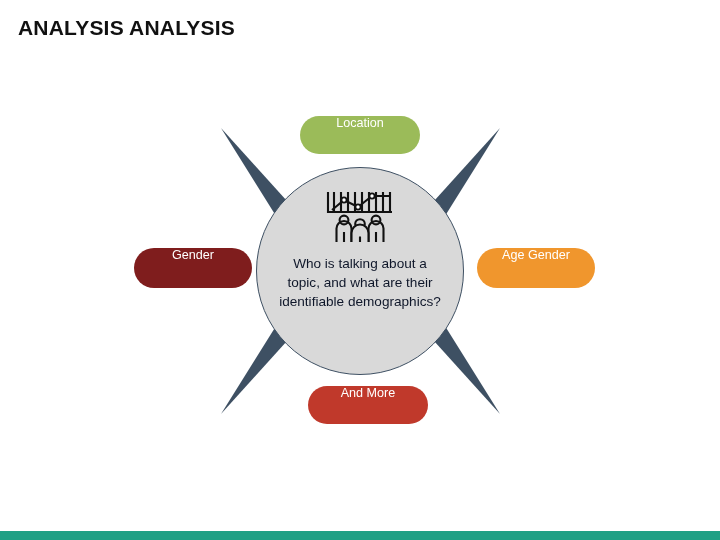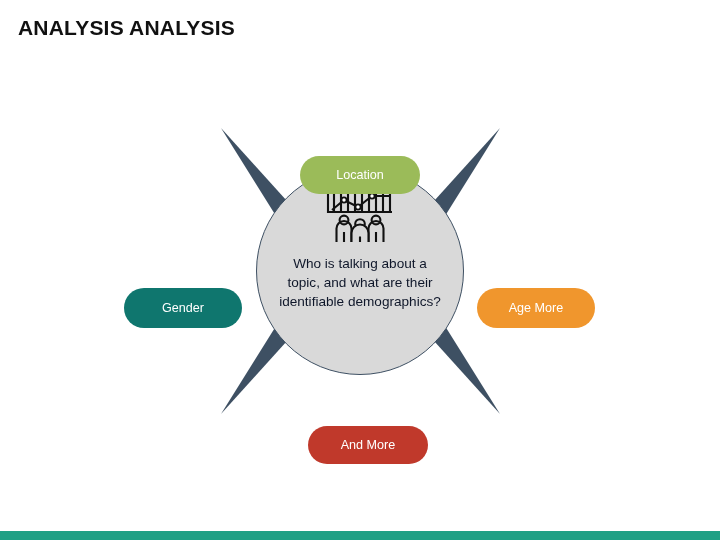--- a/index.html
+++ b/index.html
@@ -90,39 +90,38 @@
     font-size: 13.6px;
     line-height: 19px;
     color: #0f172a;
   }
   #center-text span { display: block; white-space: nowrap; }
 
   
   .pill {
     position: absolute;
     display: flex;
-    align-items: center;
+    align-items: flex-start;
     justify-content: center;
     border-radius: 999px;
     color: #ffffff;
     font-size: 12.6px;
     z-index: 5;
     box-sizing: border-box;
     white-space: nowrap;
-    margin-top: 40px;
   }
   #pill-location {
     left: 300px; top: 116px;
     width: 120px; height: 38px;
     background: #9bbb59;
   }
   #pill-gender {
-    left: 124px; top: 248px;
+    left: 134px; top: 248px;
     width: 118px; height: 40px;
-    background: #0f766e;
+    background: #7f1d1d;
   }
   #pill-age-range {
     left: 477px; top: 248px;
     width: 118px; height: 40px;
     background: #f0962d;
   }
   #pill-and-more {
     left: 308px; top: 386px;
     width: 120px; height: 38px;
     background: #c0392b;
@@ -203,21 +202,21 @@
 
     <div class="pill" id="pill-location">
       <span>Location</span>
     </div>
 
     <div class="pill" id="pill-gender">
       <span>Gender</span>
     </div>
 
     <div class="pill" id="pill-age-range">
-      <span>Age More</span>
+      <span>Age Gender</span>
     </div>
 
     <div class="pill" id="pill-and-more">
       <span>And More</span>
     </div>
 
   </div>
 
   <div id="footer-bar"></div>
 

